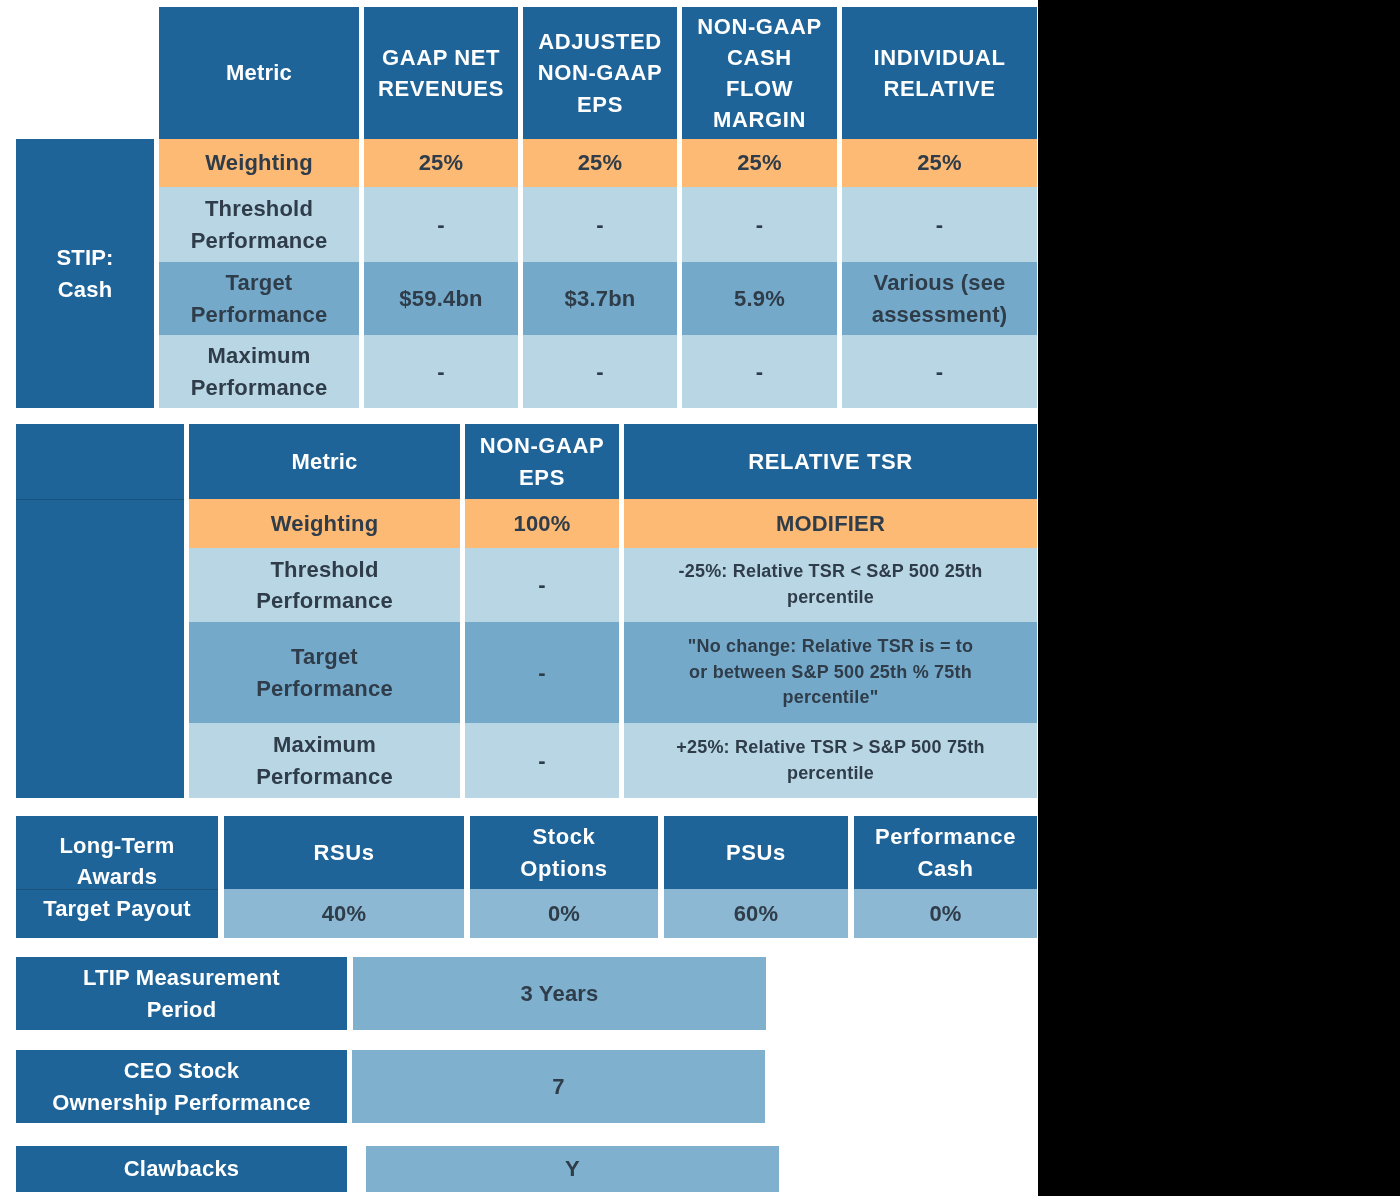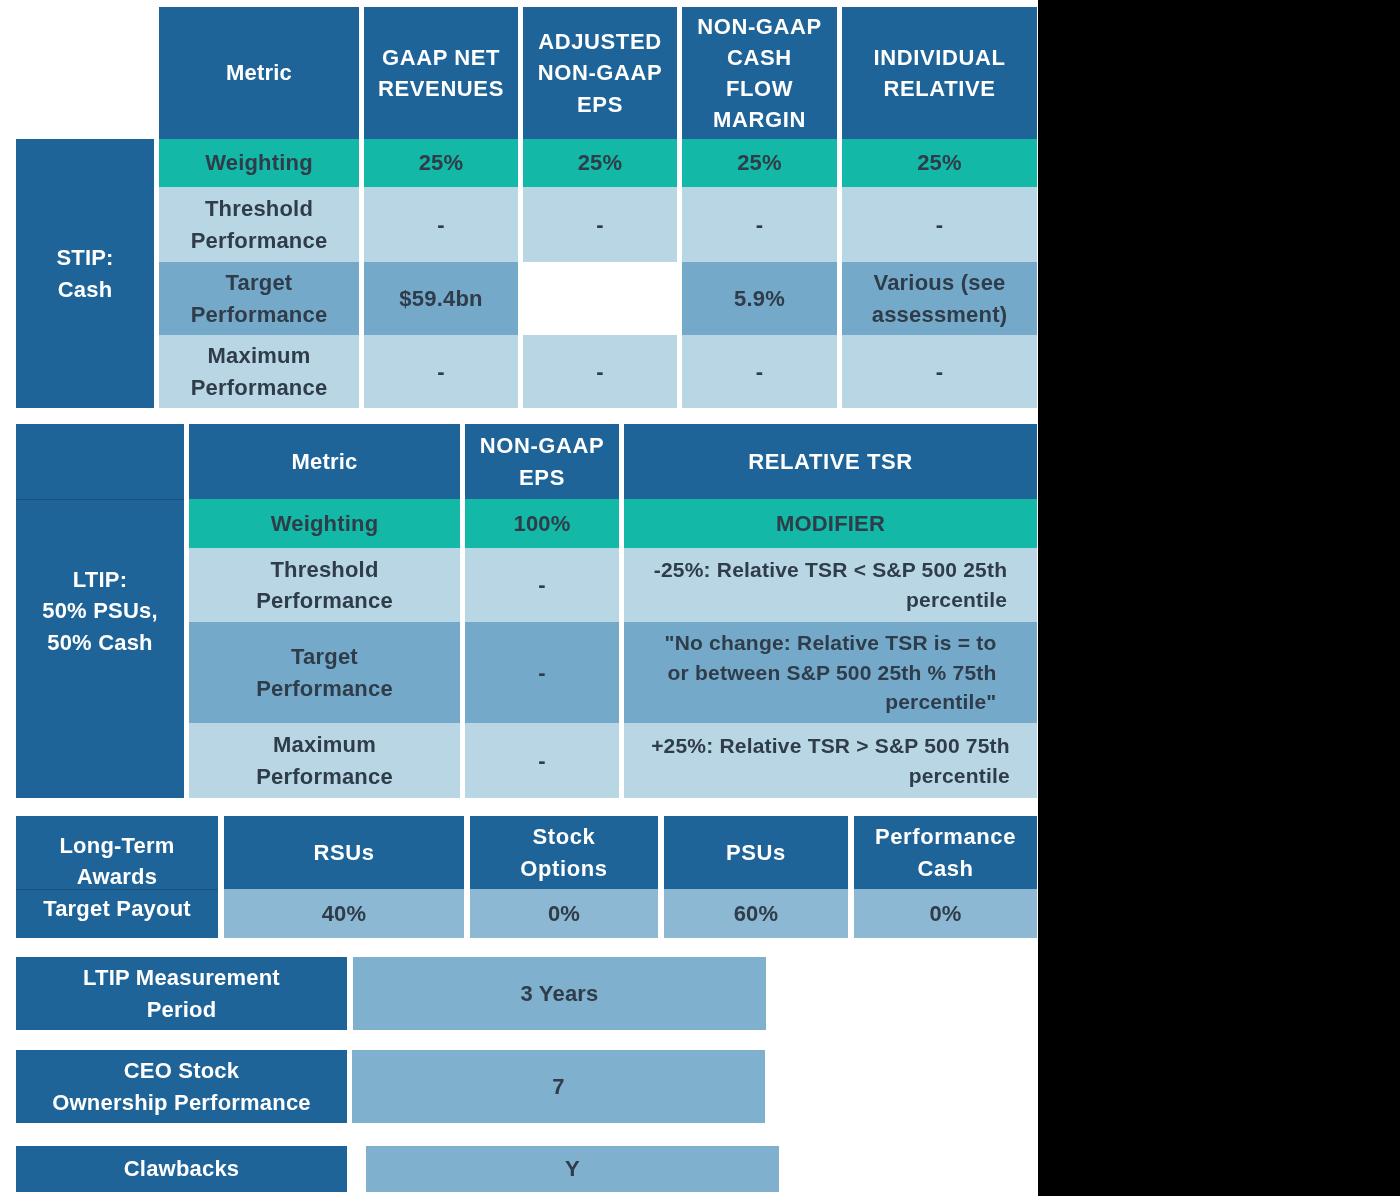--- a/index.html
+++ b/index.html
@@ -29,26 +29,26 @@
   .t6{margin-top:23px;column-gap:19px;grid-template-columns:331px 413px;grid-template-rows:46px;border-radius:21px;}
 
   .cell{
     display:flex;align-items:center;justify-content:center;
     text-align:center;white-space:pre-line;
     font-size:22px;line-height:1.42;letter-spacing:0.2px;
     color:#2f3c49;padding:2px;box-sizing:border-box;
   }
   .dark{background:#1f6498;color:#ffffff;}
   .hdr{letter-spacing:0.6px;}
-  .med{background:#14b8a6;}
+  .med{background:#fdba74;}
   .med2{background:#74a9ca;}
   .lt{background:#b9d6e5;}
   .val3{background:#8cb8d3;text-align:center;}
   .valb{background:#7fb0cd;}
-  .tsr{font-size:21px;text-align:right;}
+  .tsr{font-size:18px;}
   .side{position:relative;}
   .divider{position:absolute;left:0;right:0;height:1px;background:rgba(0,0,0,0.18);}
 </style>
 </head>
 <body>
 
 <div class="page">
   <div class="content">
 
     <div class="tbl t1">
@@ -76,37 +76,35 @@
       <div class="cell lt" style="grid-column:2;grid-row:3">Threshold
 Performance</div>
       <div class="cell lt" style="grid-column:3;grid-row:3">-</div>
       <div class="cell lt" style="grid-column:4;grid-row:3">-</div>
       <div class="cell lt" style="grid-column:5;grid-row:3">-</div>
       <div class="cell lt" style="grid-column:6;grid-row:3">-</div>
 
       <div class="cell med2" style="grid-column:2;grid-row:4">Target
 Performance</div>
       <div class="cell med2" style="grid-column:3;grid-row:4">$59.4bn</div>
+      <div class="cell med2" style="grid-column:4;grid-row:4">$3.7bn</div>
       <div class="cell med2" style="grid-column:5;grid-row:4">5.9%</div>
       <div class="cell med2" style="grid-column:6;grid-row:4">Various (see
 assessment)</div>
 
       <div class="cell lt" style="grid-column:2;grid-row:5">Maximum
 Performance</div>
       <div class="cell lt" style="grid-column:3;grid-row:5">-</div>
       <div class="cell lt" style="grid-column:4;grid-row:5">-</div>
       <div class="cell lt" style="grid-column:5;grid-row:5">-</div>
       <div class="cell lt" style="grid-column:6;grid-row:5">-</div>
     </div>
 
     <div class="tbl t2">
       <div class="cell dark side" style="grid-column:1;grid-row:1/6">
-        <span>LTIP:
-50% PSUs,
-50% Cash</span>
         <span class="divider" style="top:75px"></span>
       </div>
       <div class="cell dark" style="grid-column:2;grid-row:1">Metric</div>
       <div class="cell dark hdr" style="grid-column:3;grid-row:1">NON-GAAP
 EPS</div>
       <div class="cell dark hdr" style="grid-column:4;grid-row:1">RELATIVE TSR</div>
 
       <div class="cell med" style="grid-column:2;grid-row:2">Weighting</div>
       <div class="cell med" style="grid-column:3;grid-row:2">100%</div>
       <div class="cell med" style="grid-column:4;grid-row:2">MODIFIER</div>

